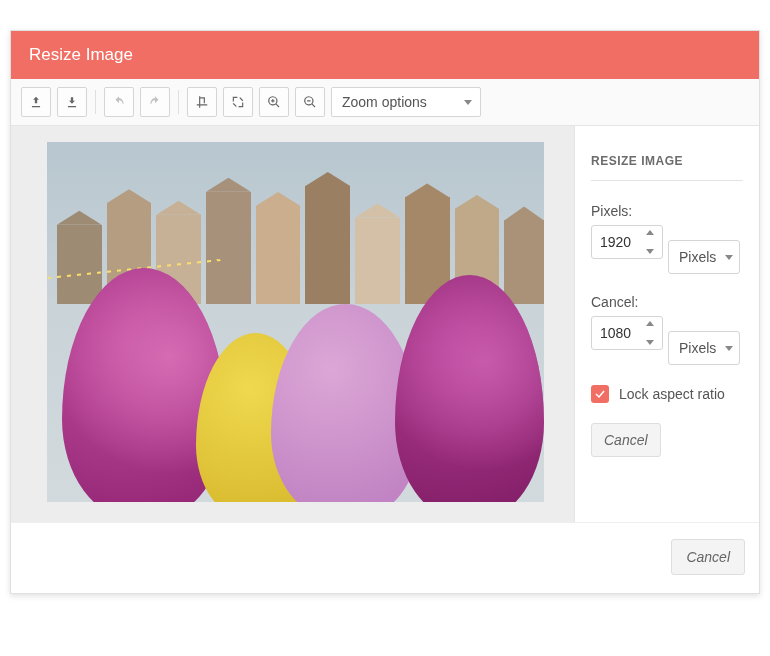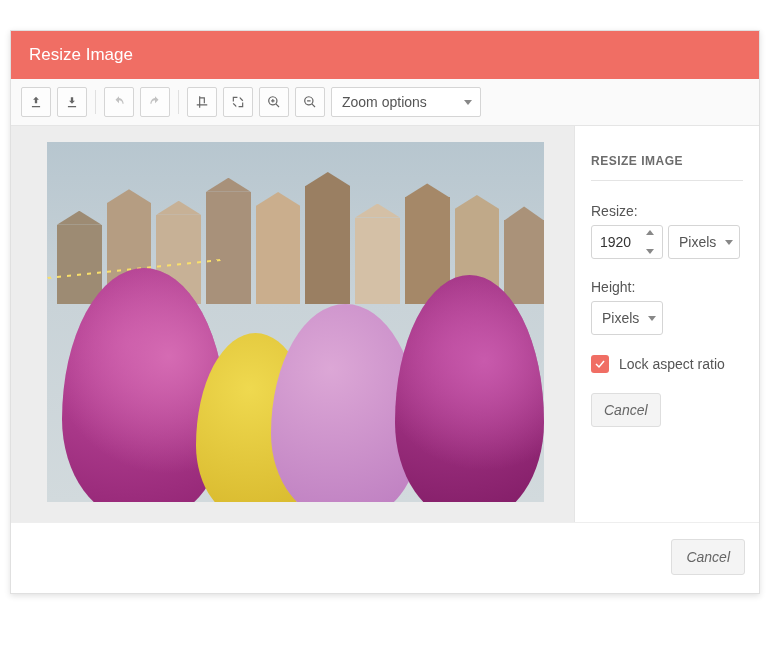--- a/index.html
+++ b/index.html
@@ -186,20 +186,21 @@
   border-radius: 3px;
   height: 34px;
   padding: 0 6px 0 10px;
   background:#fff;
   gap:6px;
   cursor:pointer;
   font-size:14px;
   color:#555;
   width: 72px;
   justify-content: space-between;
+  margin-top: 15px;
 }
 .unit-select .tri{width:0;height:0;border-left:4px solid transparent;border-right:4px solid transparent;border-top:5px solid #888;}
 
 .check-row {
   display: flex;
   align-items: center;
   gap: 10px;
   margin-bottom: 20px;
 }
 .chk {
@@ -335,37 +336,44 @@
         <div class="tulip t3"></div>
         <div class="tulip t4">
             <div class="petal"></div>
           </div>
       </div>
     </div>
 
     <div class="side">
       <div class="side-title">RESIZE IMAGE</div>
 
-      <div class="fld-label">Resize:</div>
+      <div class="fld-label">Pixels:</div>
       <div class="fld-row">
         <div class="num-input">
           <input value="1920" style="">
           <div class="spin">
             <div class="up"></div>
             <div class="down"></div>
           </div>
         </div>
         <div class="unit-select">
           <span>Pixels</span>
           <span class="tri"></span>
         </div>
       </div>
 
-      <div class="fld-label">Height:</div>
+      <div class="fld-label">Cancel:</div>
       <div class="fld-row">
+        <div class="num-input">
+          <input value="1080" style="">
+          <div class="spin">
+            <div class="up"></div>
+            <div class="down"></div>
+          </div>
+        </div>
         <div class="unit-select">
           <span>Pixels</span>
           <span class="tri"></span>
         </div>
       </div>
 
       <div class="check-row">
         <div class="chk">
           <svg viewBox="0 0 24 24">
               <polyline points="4 12 10 18 20 6"></polyline>

